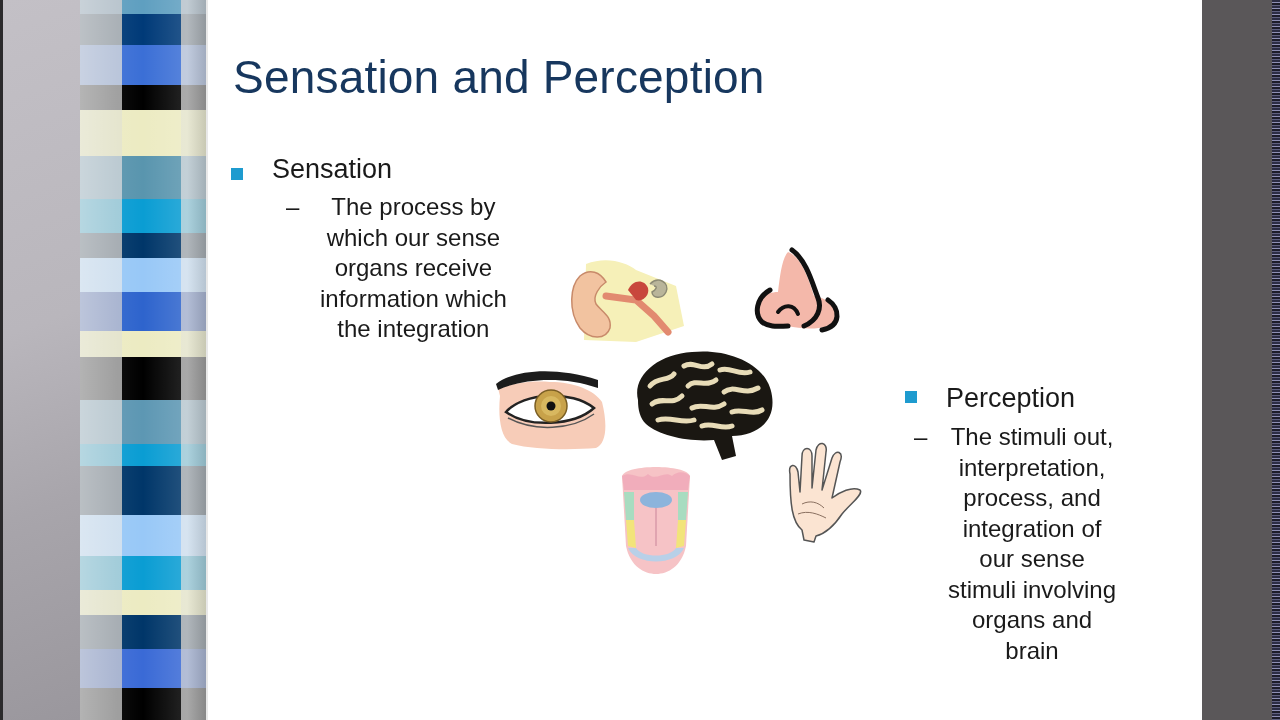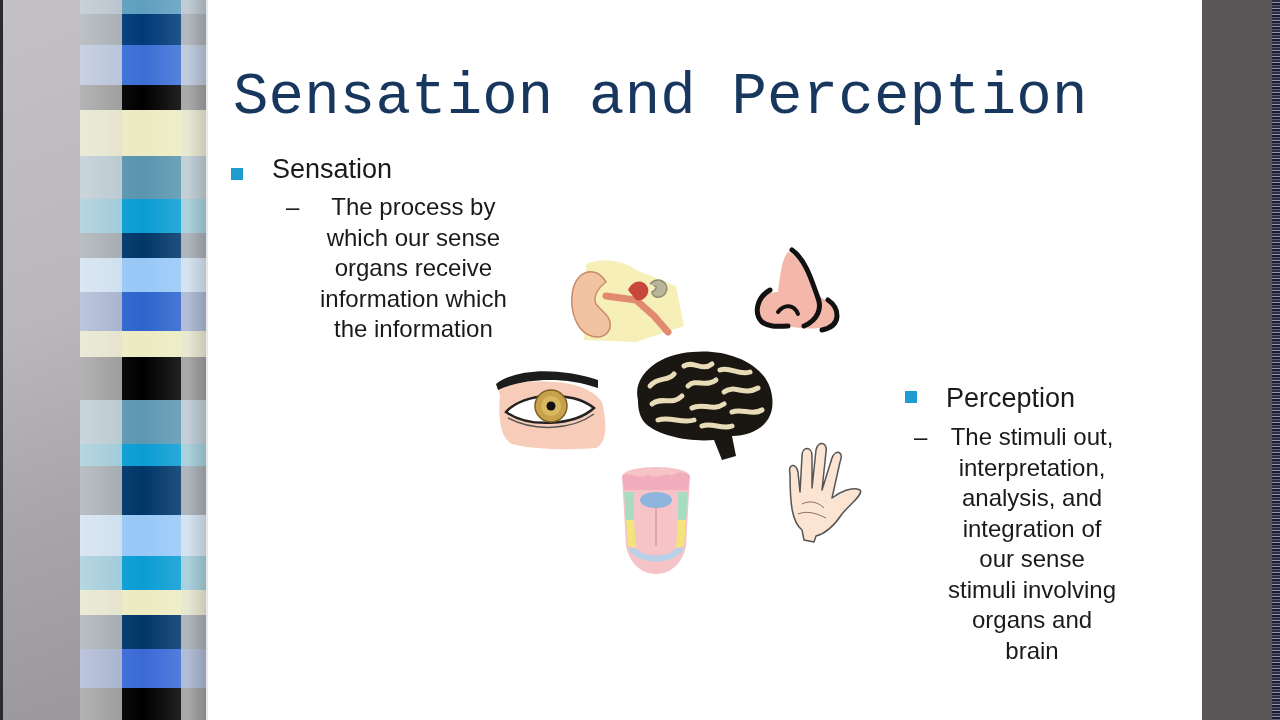--- a/index.html
+++ b/index.html
@@ -23,22 +23,22 @@
   }
   .band { position: relative; width: 100%; }
   .band .core { position: absolute; left: 33%; width: 47%; top: 0; bottom: 0; }
   .band .shade {
     position: absolute; inset: 0;
     background: linear-gradient(90deg, rgba(255,255,255,0.25) 0%, rgba(255,255,255,0.05) 30%, rgba(0,0,0,0) 50%, rgba(255,255,255,0.15) 85%, rgba(0,0,0,0.12) 100%);
   }
   .stripe-edge { position: absolute; left: 126px; top: 0; width: 2px; height: 720px; background: #e8e8e8; }
 
   .title {
-    position: absolute; left: 153px; top: 64px;
-    font-family: Liberation Mono, monospace; font-size: 59px; color: #17375e;
+    position: absolute; left: 153px; top: 50px;
+    font-family: Liberation Sans, sans-serif; font-size: 46px; color: #17375e;
     letter-spacing: 0.2px; white-space: nowrap;
   }
   .bullet { position: absolute; display: flex; align-items: flex-start; }
   .sq { width: 12px; height: 12px; background: #1e9bcf; margin-top: 9px; margin-right: 29px; flex: none; }
   .b-label { font-size: 27px; color: #1a1a1a; line-height: 32px; }
   .sub { position: absolute; display: flex; align-items: flex-start; }
   .dash { font-size: 24px; color: #1a1a1a; line-height: 30.5px; width: 34px; flex: none; }
   .sub-lines { font-size: 24px; color: #1a1a1a; line-height: 30.5px; }
   .sub-lines div { white-space: nowrap; text-align: center; }
 
@@ -150,34 +150,34 @@
     <span class="sq"></span>
     <span class="b-label">Sensation</span>
   </div>
   <div class="sub" style="left:206px; top:192px;">
     <span class="dash">–</span>
     <div class="sub-lines">
       <div>The process by</div>
       <div>which our sense</div>
       <div>organs receive</div>
       <div>information which</div>
-      <div>the information</div>
+      <div>the integration</div>
     </div>
   </div>
 
   <div class="bullet" style="left:825px; top:382px;">
     <span class="sq"></span>
     <span class="b-label">Perception</span>
   </div>
   <div class="sub" style="left:834px; top:422px;">
     <span class="dash">–</span>
     <div class="sub-lines">
       <div>The stimuli out,</div>
       <div>interpretation,</div>
-      <div>analysis, and</div>
+      <div>process, and</div>
       <div>integration of</div>
       <div>our sense</div>
       <div>stimuli involving</div>
       <div>organs and</div>
       <div>brain</div>
     </div>
   </div>
 
   <svg class="art" style="left:486px; top:256px;" width="130" height="90" viewBox="0 0 130 90">
     <path d="M20 8 C40 0 60 6 70 14 L110 30 L118 70 L70 86 L18 84 Z" fill="#f6f0b8"></path>

